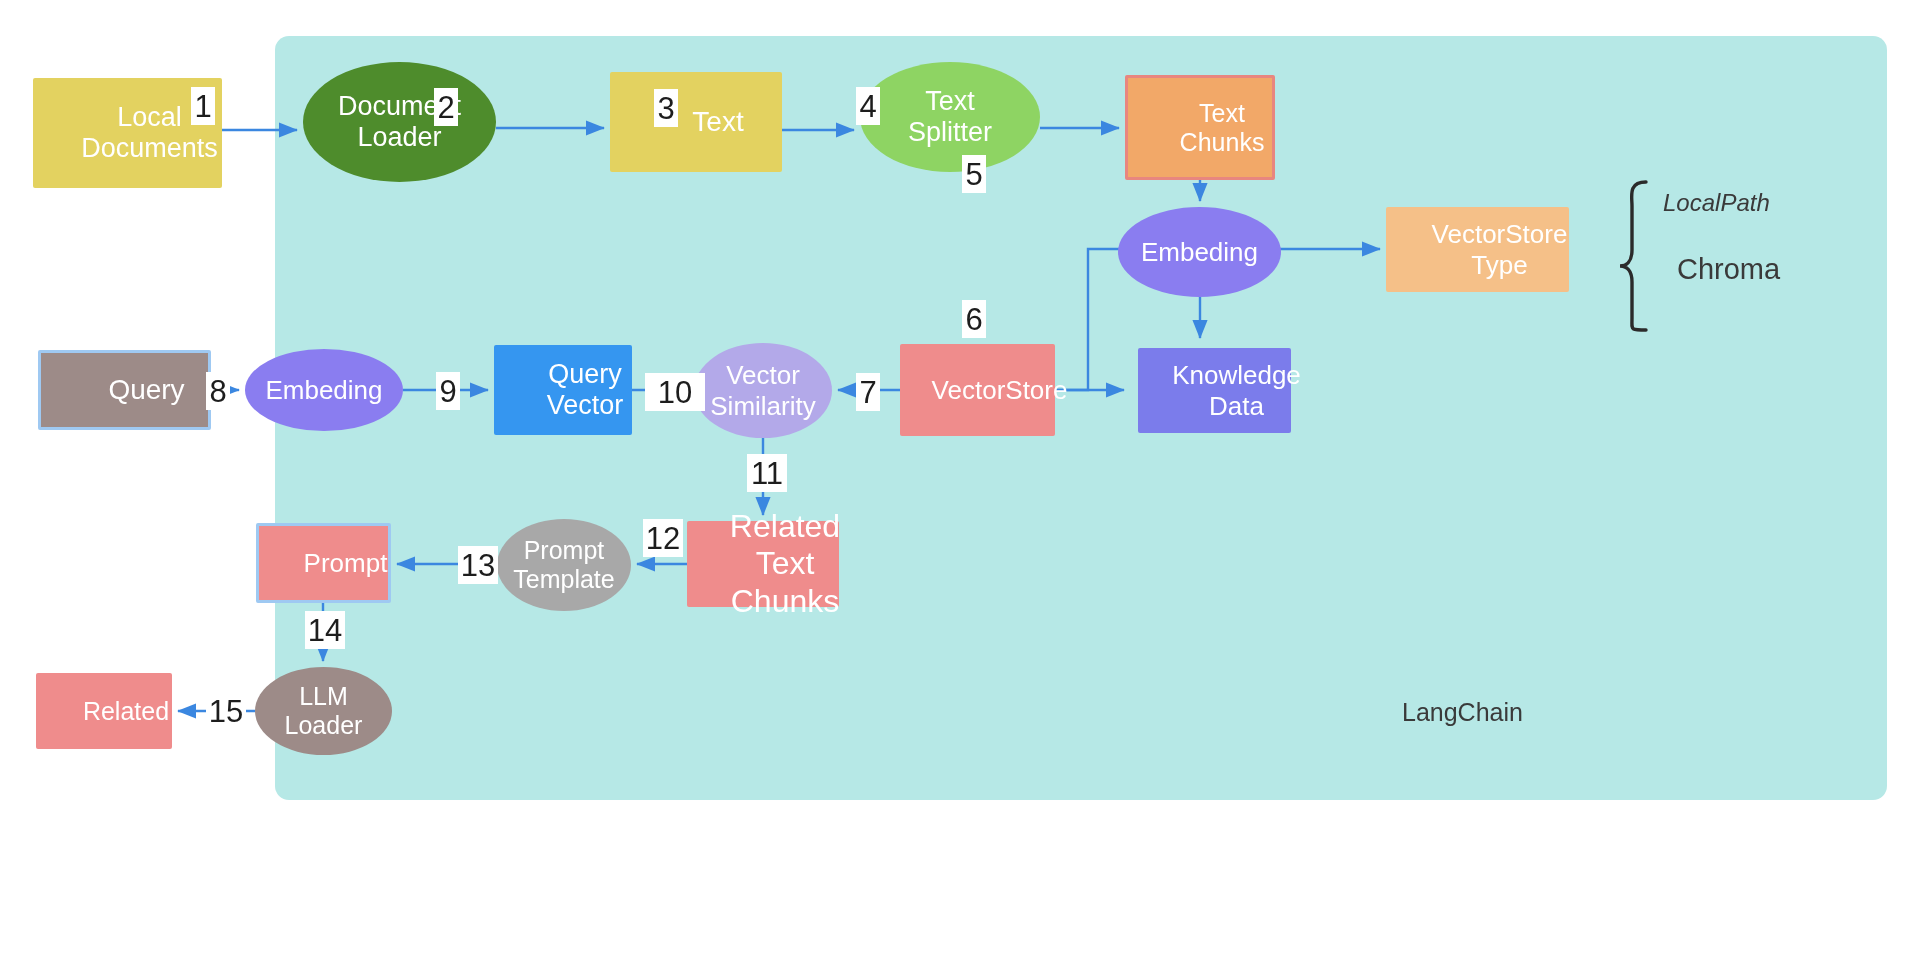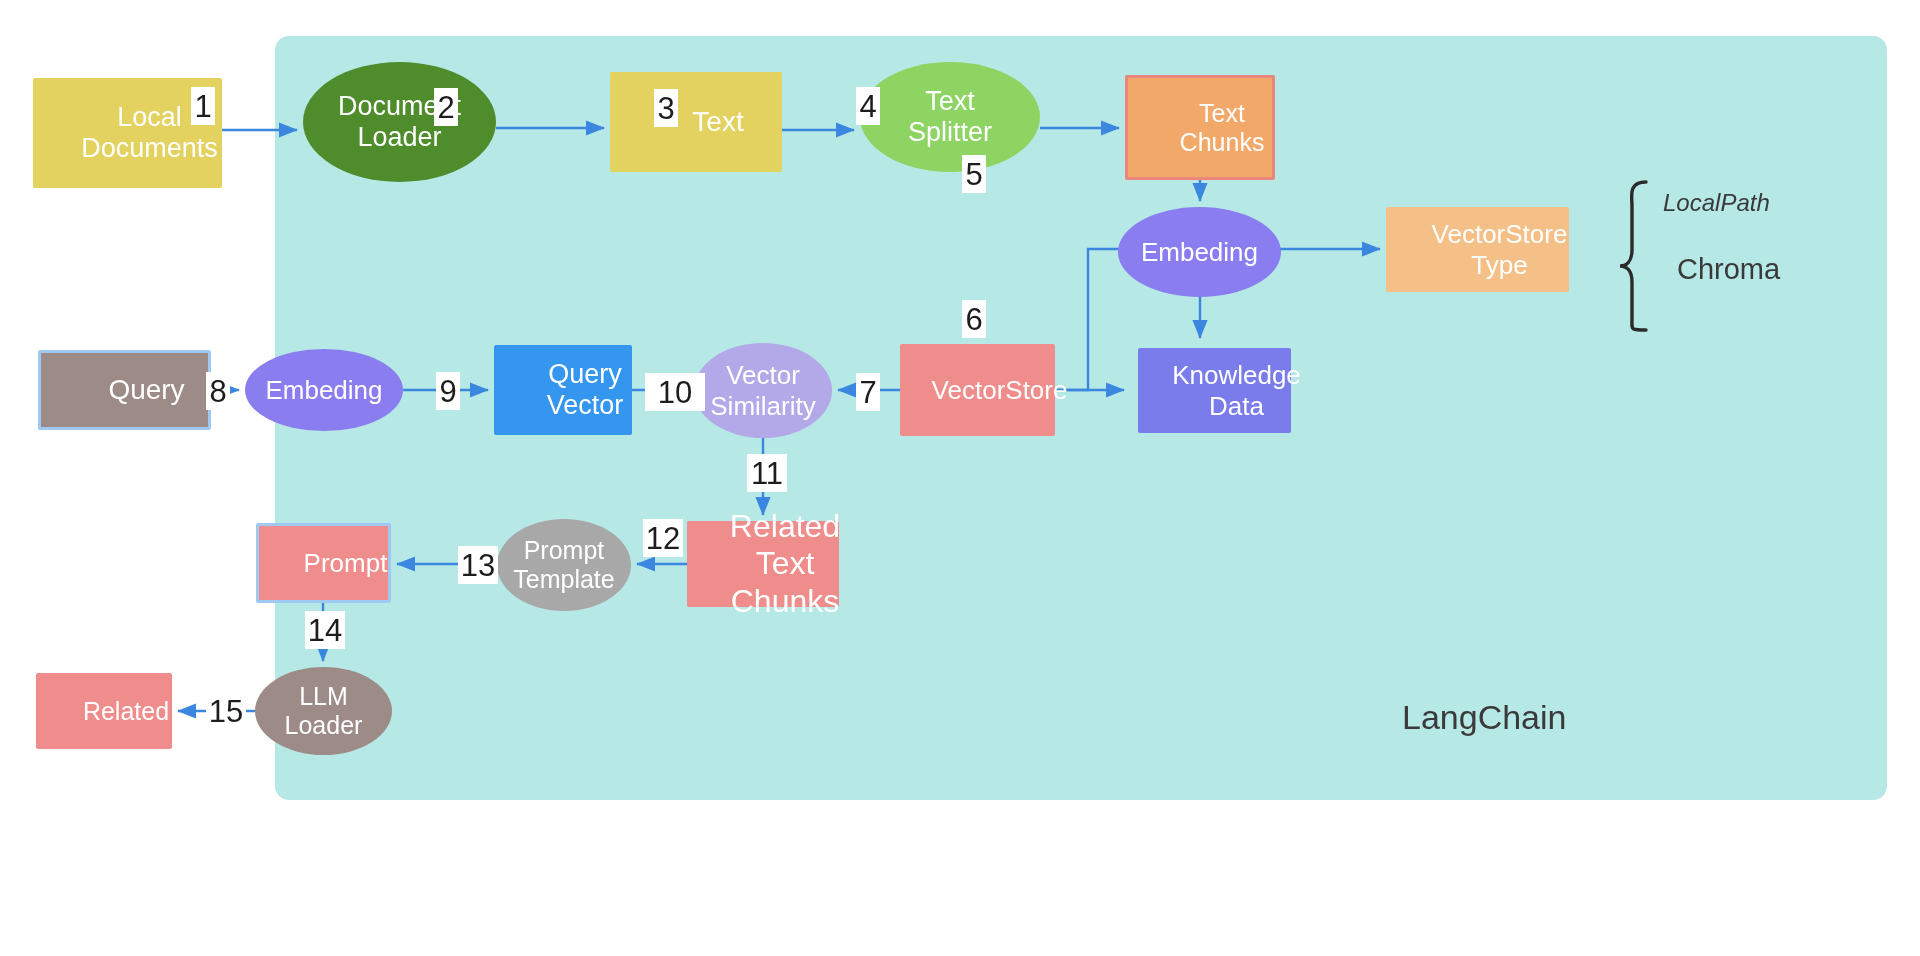--- a/index.html
+++ b/index.html
@@ -164,15 +164,15 @@
       <div class="edge-label" style="left: 747px; top: 454px; width: 40px; height: 38px;">11</div>
       <div class="edge-label" style="left: 643px; top: 519px; width: 40px; height: 38px;">12</div>
       <div class="edge-label" style="left: 434px; top: 546px; width: 40px; height: 38px; margin-left: 24px;">13</div>
       <div class="edge-label" style="left: 305px; top: 611px; width: 40px; height: 38px;">14</div>
       <div class="edge-label" style="left: 206px; top: 692px; width: 40px; height: 38px;">15</div>
     </div>
 
   <div class="plain-label" style="left:1663px; top:189px; font-size:24px;font-style:italic;">LocalPath</div>
   <div class="plain-label" style="left:1677px; top:253px; font-size:29px;">Chroma</div>
 
-  <div class="plain-label" style="left:1402px; top:698px; font-size:34px;">LangChain</div>
+  <div class="plain-label" style="left:1402px; top:698px; font-size:25px;">LangChain</div>
 
 </div>
 
 </body></html>

